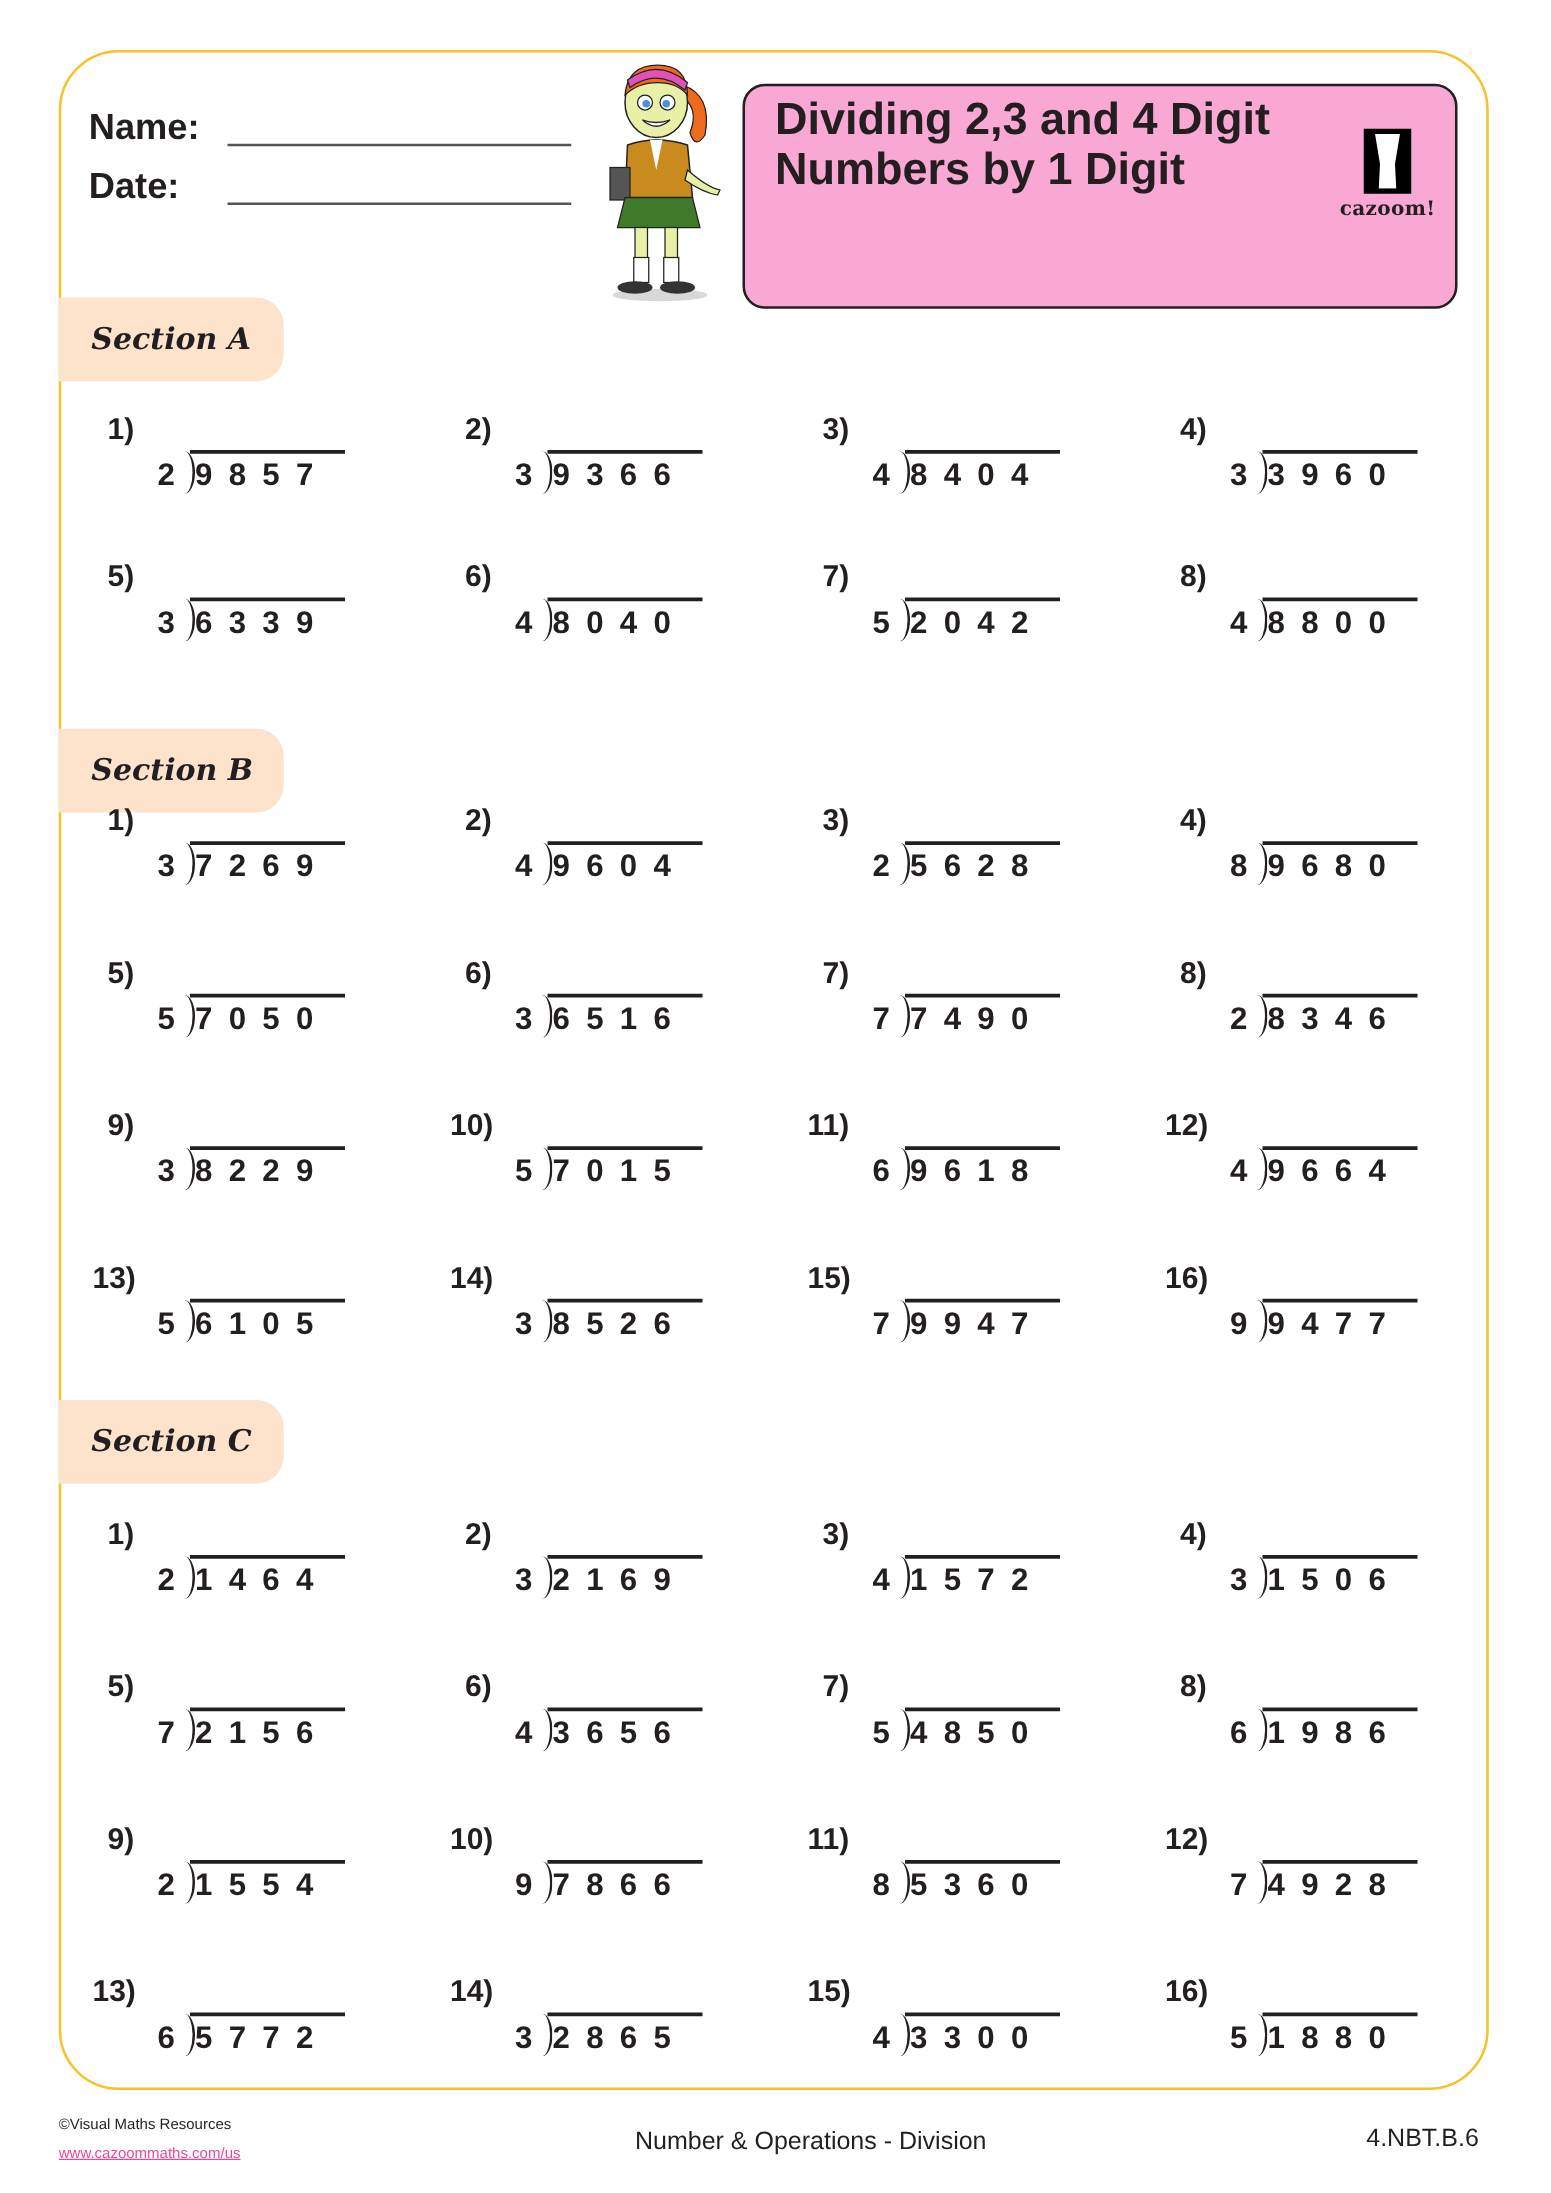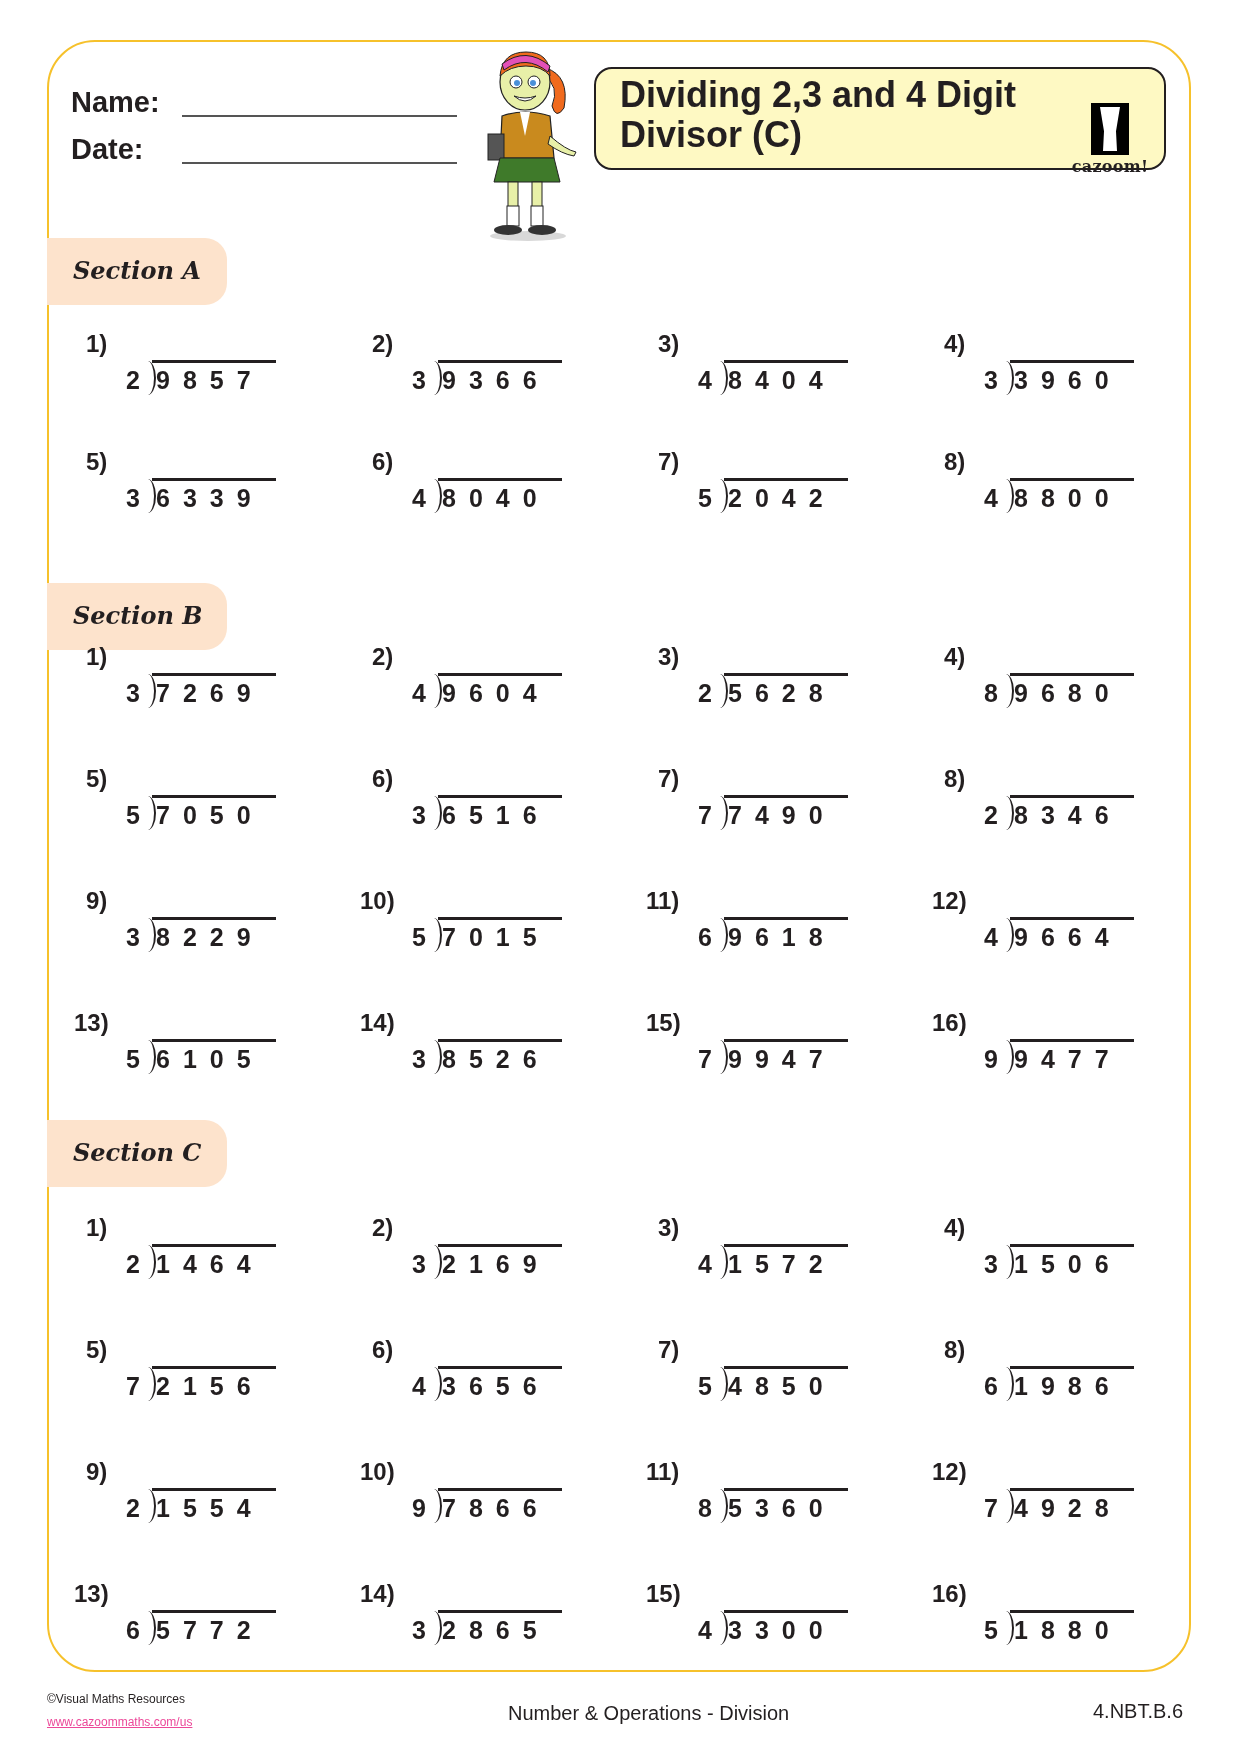--- a/index.html
+++ b/index.html
@@ -3,22 +3,22 @@
 <meta charset="utf-8">
 <style>
   html, body { margin: 0; padding: 0; background: #ffffff; }
   body { width: 1241px; height: 1754px; position: relative; overflow: hidden;
          font-family: "Liberation Sans", sans-serif; color: #231f20; }
   .frame { position: absolute; left: 47px; top: 40px; width: 1144px; height: 1632px;
            border: 2px solid #f6c12b; border-radius: 48px; box-sizing: border-box; }
   .name-row { position: absolute; left: 71px; font-weight: bold; font-size: 29px; }
   .name-line { position: absolute; left: 182px; width: 275px; height: 0; border-top: 2px solid #555; }
   .girl { position: absolute; left: 480px; top: 46px; width: 100px; height: 196px; }
-  .title-box { position: absolute; left: 594px; top: 67px; width: 572px; height: 103px;
-               box-sizing: border-box; border: 2px solid #231f20; border-radius: 18px; background: #fef9c3; }
+  .title-box { position: absolute; left: 594px; top: 67px; width: 572px; height: 180px;
+               box-sizing: border-box; border: 2px solid #231f20; border-radius: 18px; background: #f9a8d4; }
   .title-text { position: absolute; left: 24px; top: 6px; width: 420px; font-weight: bold;
                 font-size: 36px; line-height: 40px; color: #231f20; }
   .logo { position: absolute; right: 14px; top: 34px; width: 80px; text-align: center; }
   .logo-box { width: 38px; height: 52px; background: #000; margin: 0 auto; position: relative; }
   .logo-drum { position: absolute; left: 9px; top: 4px; width: 20px; height: 44px; background: #fff;
                clip-path: polygon(0 0, 100% 0, 80% 55%, 85% 100%, 15% 100%, 20% 55%); }
   .logo-text { font-family: "DejaVu Serif", serif; font-weight: bold; font-size: 16px; margin-top: 2px; letter-spacing: 0.3px; }
   .section-hdr { position: absolute; left: 47px; width: 180px; height: 67px; background: #fde3cc;
                  border-radius: 0 22px 22px 0; }
   .section-hdr span { position: absolute; left: 26px; top: 18px; font-family: "DejaVu Serif", serif;
@@ -66,21 +66,21 @@
   <rect x="52" y="136" width="10" height="30" fill="#e8f0a8" stroke="#222"></rect>
   <rect x="27" y="160" width="12" height="20" fill="#fff" stroke="#222"></rect>
   <rect x="51" y="160" width="12" height="20" fill="#fff" stroke="#222"></rect>
   <ellipse cx="28" cy="184" rx="14" ry="5" fill="#333"></ellipse>
   <ellipse cx="62" cy="184" rx="14" ry="5" fill="#333"></ellipse>
 </svg>
 
 <div class="title-box">
   <div class="title-text">
     <div>Dividing 2,3 and 4 Digit</div>
-    <div>Divisor (C)</div>
+    <div>Numbers by 1 Digit</div>
   </div>
   <div class="logo">
     <div class="logo-box">
         <div class="logo-drum"></div>
       </div>
     <div class="logo-text">cazoom!</div>
   </div>
 </div>
 
 <div id="sections">

